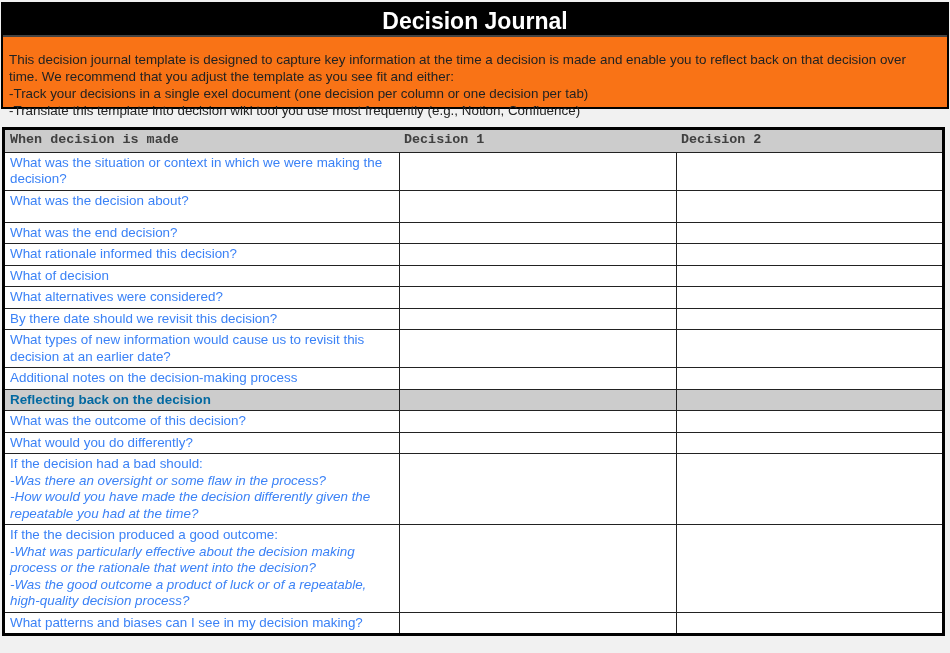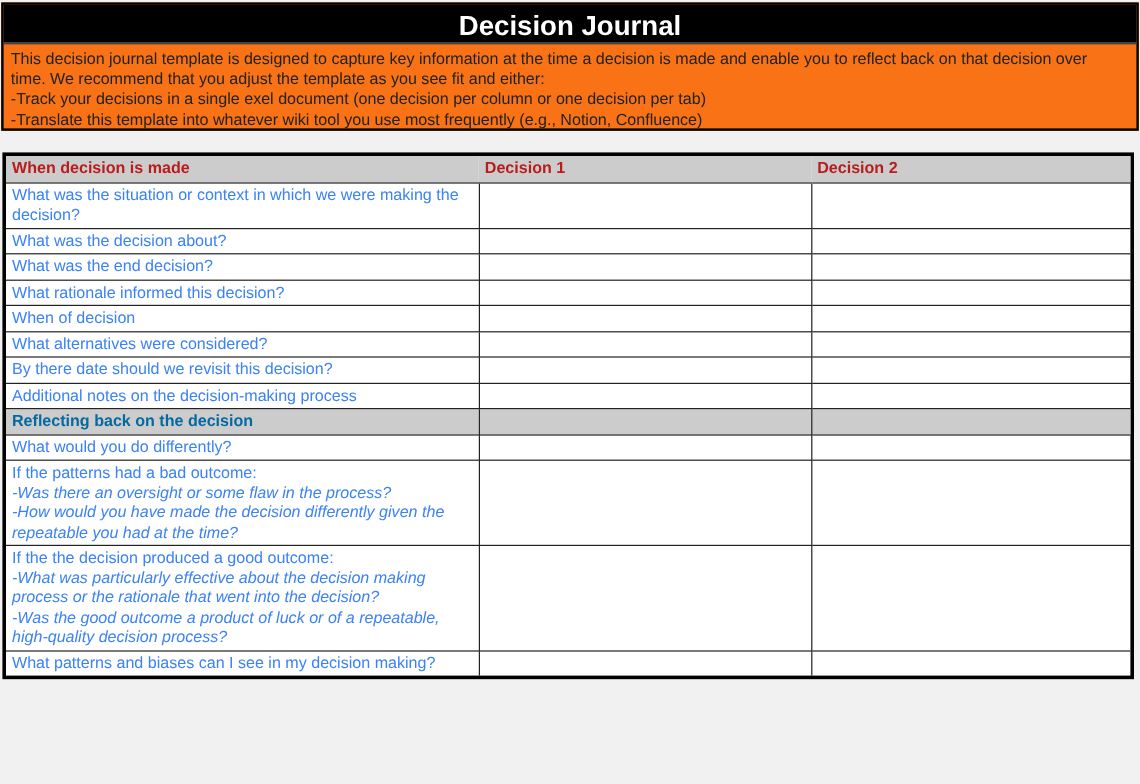--- a/index.html
+++ b/index.html
@@ -12,56 +12,56 @@
   }
   .top-box {
     position: absolute; left: 1px; top: 2px; width: 944px; height: 103px;
     border: 2px solid #000; background: #f97316; box-sizing: content-box;
   }
   .title-bar {
     height: 31px; background: #000; color: #fff;
     text-align: center; font-weight: bold; font-size: 23px; line-height: 35px;
   }
   .intro {
-    padding: 3px 6px 0 6px; font-size: 13.4px; line-height: 17px; color: #222;
+    padding: 14px 6px 0 6px; font-size: 13.4px; line-height: 17px; color: #222;
     border-top: 2px solid #444;
   }
   .intro div { white-space: nowrap; }
 
   .journal {
     position: absolute; left: 2px; top: 127px; width: 943px;
     border: 3px solid #000; background: #fff; box-sizing: border-box;
     border-collapse: collapse;
   }
   table { border-collapse: collapse; width: 100%; table-layout: fixed; }
   td, th {
     font-size: 13.4px; line-height: 16.5px; text-align: left; vertical-align: top;
     padding: 2px 5px; border: 1.5px solid #222; color: #3b82f6; font-weight: normal;
   }
-  th { font-weight: bold; background: #cccccc; color: #b91c1c; border-left: none; border-right: none; }
+  th { font-weight: bold; background: #cccccc; color: #404040; border-left: none; border-right: none; font-family: Liberation Mono, monospace; }
   tr.section td { background: #cccccc; font-weight: bold; color: #0369a1; }
   td.q { border-left: none; }
   td.blank2 { border-right: none; }
   table tr:first-child th { border-top: none; }
   table tr:last-child td { border-bottom: none; }
   .it { font-style: italic; }
   col.c1 { width: 394px; }
   col.c2 { width: 277px; }
   col.c3 { width: 266px; }
 </style>
 </head>
 <body>
 
 <div class="top-box">
   <div class="title-bar">Decision Journal</div>
   <div class="intro">
     <div>This decision journal template is designed to capture key information at the time a decision is made and enable you to reflect back on that decision over</div>
     <div>time. We recommend that you adjust the template as you see fit and either:</div>
     <div>-Track your decisions in a single exel document (one decision per column or one decision per tab)</div>
-    <div>-Translate this template into whatever wiki tool you use most frequently (e.g., Notion, Confluence)</div>
+    <div>-Translate this template into decision wiki tool you use most frequently (e.g., Notion, Confluence)</div>
   </div>
 </div>
 
 <div class="journal">
 <table>
   <colgroup>
         <col class="c1">
         <col class="c2">
         <col class="c3">
       </colgroup>
@@ -69,68 +69,78 @@
         <tr style="height:22px">
     <th>When decision is made</th>
     <th>Decision 1</th>
     <th>Decision 2</th>
   </tr>
   <tr style="height:38px">
     <td class="q">What was the situation or context in which we were making the decision?</td>
     <td></td>
     <td class="blank2"></td>
   </tr>
-  <tr style="height:21px">
+  <tr style="height:32px">
     <td class="q">What was the decision about?</td>
     <td></td>
     <td class="blank2"></td>
   </tr>
   <tr style="height:21px">
     <td class="q">What was the end decision?</td>
     <td></td>
     <td class="blank2"></td>
   </tr>
   <tr style="height:21px">
     <td class="q">What rationale informed this decision?</td>
     <td></td>
     <td class="blank2"></td>
   </tr>
   <tr style="height:21px">
-    <td class="q">When of decision</td>
+    <td class="q">What of decision</td>
     <td></td>
     <td class="blank2"></td>
   </tr>
   <tr style="height:17px">
     <td class="q">What alternatives were considered?</td>
     <td></td>
     <td class="blank2"></td>
   </tr>
   <tr style="height:21px">
     <td class="q">By there date should we revisit this decision?</td>
+    <td></td>
+    <td class="blank2"></td>
+  </tr>
+  <tr style="height:38px">
+    <td class="q">What types of new information would cause us to revisit this decision at an earlier date?</td>
     <td></td>
     <td class="blank2"></td>
   </tr>
   <tr style="height:21px">
     <td class="q">Additional notes on the decision-making process</td>
     <td></td>
     <td class="blank2"></td>
   </tr>
   <tr class="section" style="height:21px">
     <td class="q">Reflecting back on the decision</td>
     <td></td>
     <td class="blank2"></td>
   </tr>
   <tr style="height:21px">
+    <td class="q">What was the outcome of this decision?</td>
+    <td></td>
+    <td class="blank2"></td>
+  </tr>
+  <tr style="height:21px">
     <td class="q">What would you do differently?</td>
     <td></td>
     <td class="blank2"></td>
   </tr>
   <tr style="height:70px">
     <td class="q">
-      <div>If the patterns had a bad outcome:</div>
+      <div>If the decision had a bad should:</div>
       <div class="it">-Was there an oversight or some flaw in the process?</div>
       <div class="it">-How would you have made the decision differently given the repeatable you had at the time?</div>
     </td>
     <td></td>
     <td class="blank2"></td>
   </tr>
   <tr style="height:85px">
     <td class="q">
       <div>If the the decision produced a good outcome:</div>
       <div class="it">-What was particularly effective about the decision making process or the rationale that went into the decision?</div>

